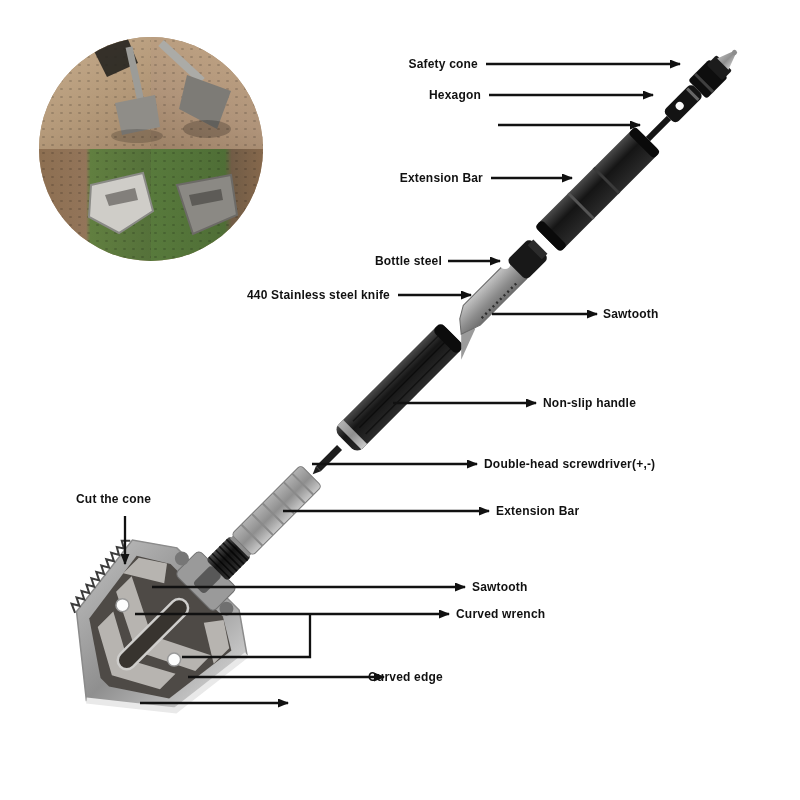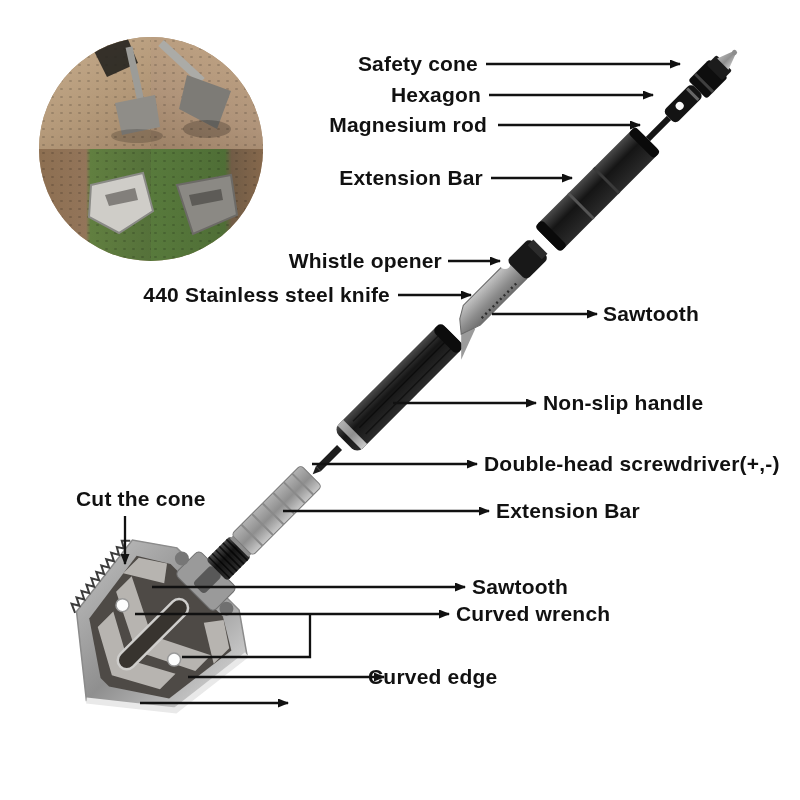--- a/index.html
+++ b/index.html
@@ -3,21 +3,21 @@
 <meta charset="utf-8">
 <style>
   html,body{margin:0;padding:0;background:#ffffff;}
   .canvas{
     position:relative;width:800px;height:800px;background:#ffffff;
     font-family:"Liberation Sans","DejaVu Sans",sans-serif;overflow:hidden;
   }
   
   .lbl{
     position:absolute;white-space:nowrap;
-    font-size:21px;font-weight:700;letter-spacing:.2px;color:#111;
+    font-size:12px;font-weight:700;letter-spacing:.2px;color:#111;
     line-height:20px;
   }
   .lbl.ra{text-align:right;}
   
   .collage{
     position:absolute;left:39px;top:37px;width:224px;height:224px;
     border-radius:50%;overflow:hidden;background:#a98e6e;
   }
   .collage .grid{display:grid;grid-template-columns:112px 112px;grid-template-rows:112px 112px;width:224px;height:224px;}
   .q{position:relative;}
@@ -193,23 +193,22 @@
       <line x1="152" y1="587" x2="465" y2="587" marker-end="url(#ah)"></line>
       <line x1="135" y1="614" x2="449" y2="614" marker-end="url(#ah)"></line>
       <polyline points="310,614 310,657 182,657"></polyline>
       <line x1="188" y1="677" x2="384" y2="677" marker-end="url(#ah)"></line>
       <line x1="140" y1="703" x2="288" y2="703" marker-end="url(#ah)"></line>
     </g>
   </svg>
 
   <div class="lbl ra" style="right:322px;top:54px">Safety cone</div>
   <div class="lbl ra" style="right:319px;top:85px">Hexagon</div>
-  <div class="lbl ra" style="right:313px;top:115px">Magnesium rod</div>
   <div class="lbl ra" style="right:317px;top:168px">Extension Bar</div>
-  <div class="lbl ra" style="right:358px;top:251px">Whistle opener</div>
+  <div class="lbl ra" style="right:358px;top:251px">Bottle steel</div>
   <div class="lbl ra" style="right:410px;top:285px">440 Stainless steel knife</div>
   <div class="lbl" style="left:603px;top:304px">Sawtooth</div>
   <div class="lbl" style="left:484px;top:454px">Double-head screwdriver(+,-)</div>
   <div class="lbl" style="left:543px;top:393px">Non-slip handle</div>
   <div class="lbl" style="left:496px;top:501px">Extension Bar</div>
   <div class="lbl" style="left:76px;top:489px">Cut the cone</div>
   <div class="lbl" style="left:472px;top:577px">Sawtooth</div>
   <div class="lbl" style="left:456px;top:604px">Curved wrench</div>
   <div class="lbl" style="left:368px;top:667px">Curved edge</div>
 </div>

